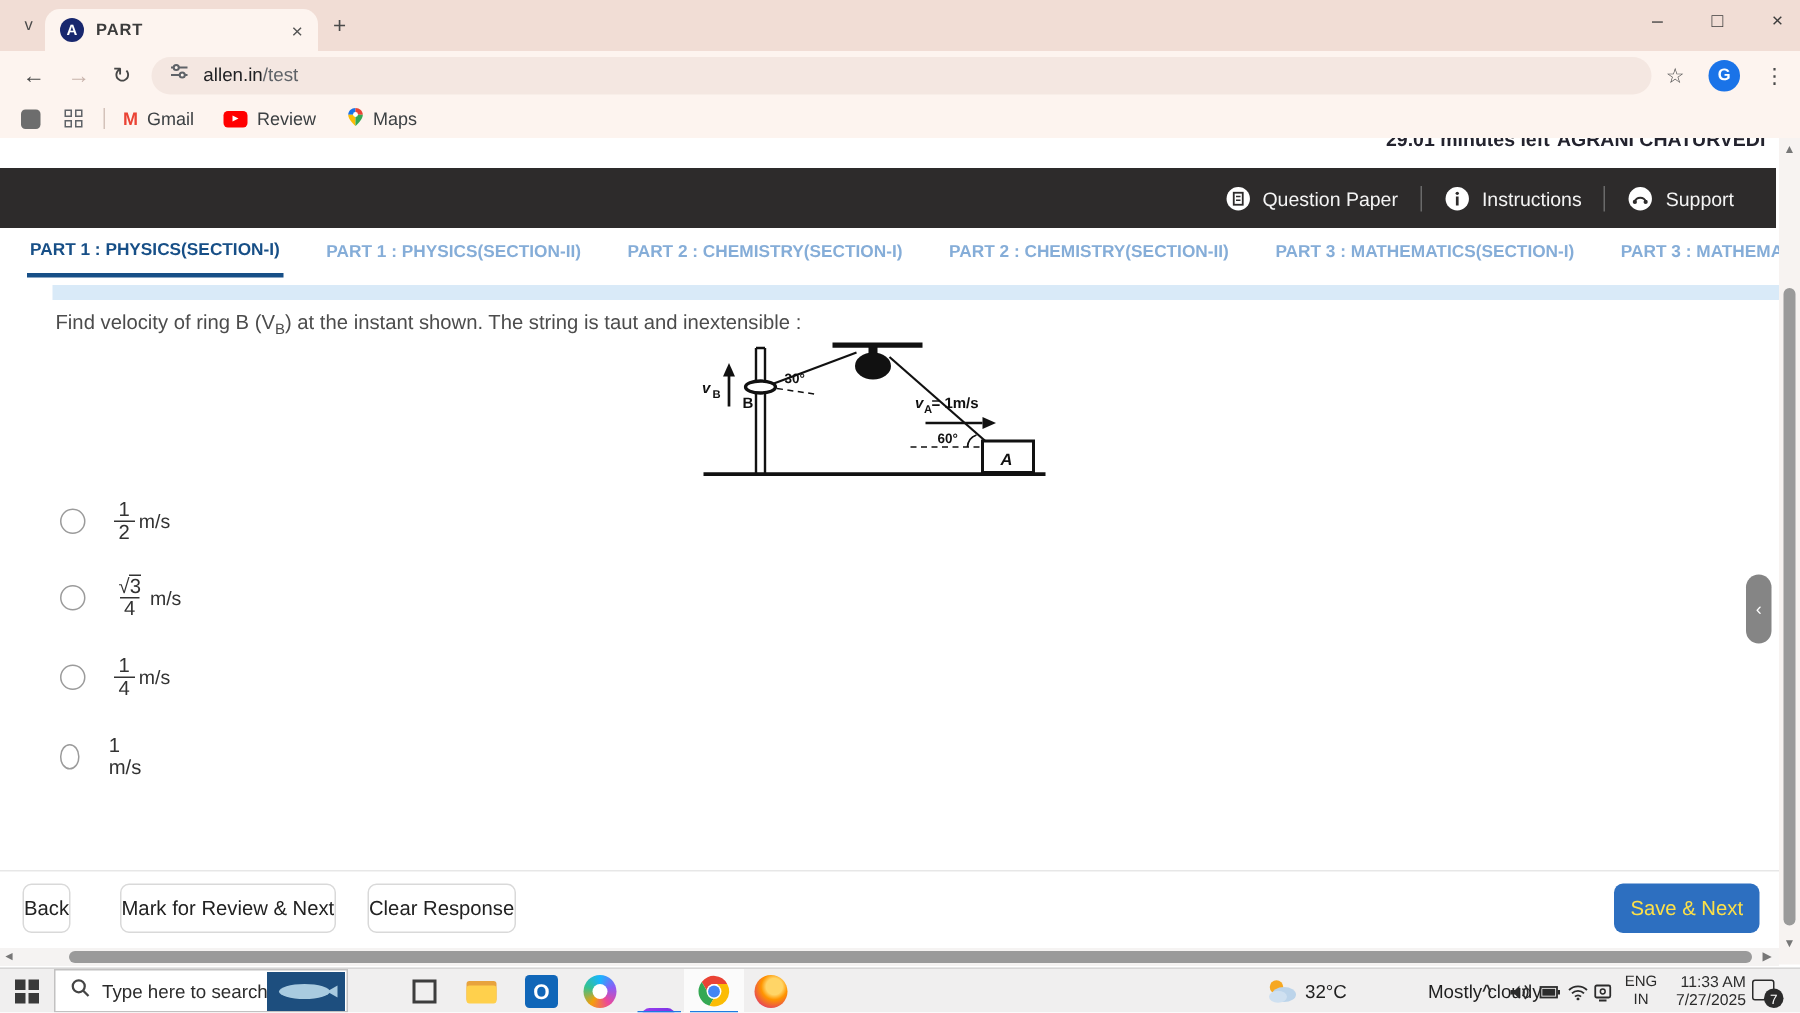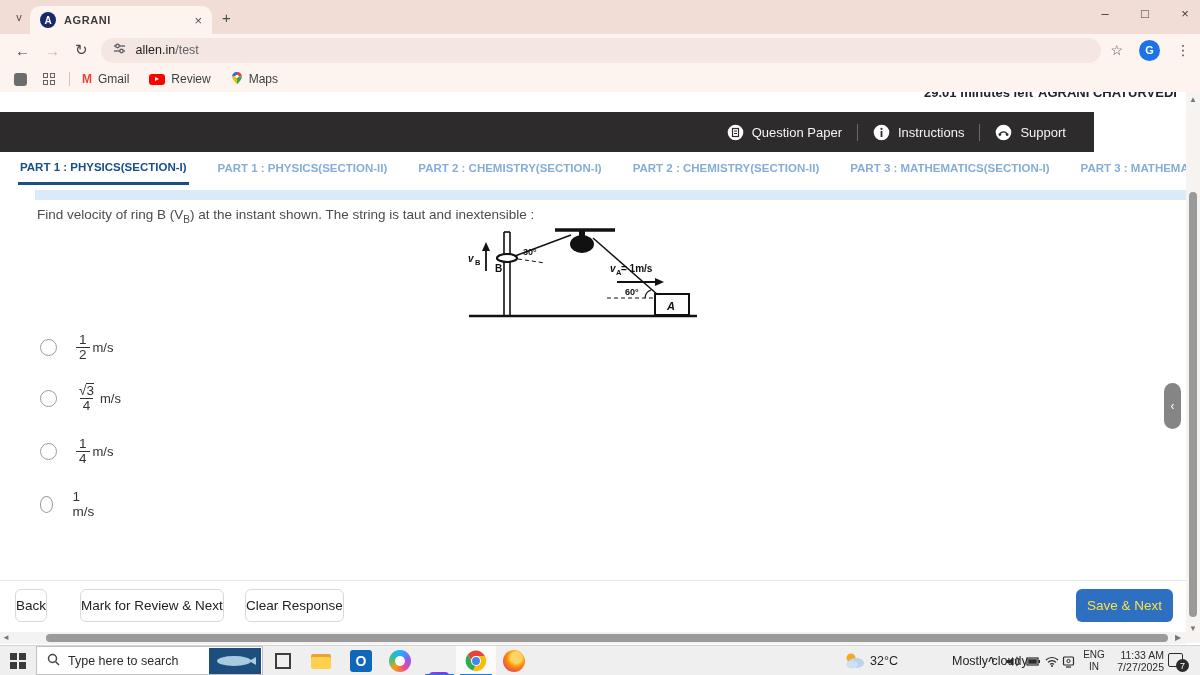--- a/index.html
+++ b/index.html
@@ -46,21 +46,21 @@
   .yt-ico{width:16px;height:11px;background:#ff0000;border-radius:3px;position:relative;}
   .yt-ico:after{content:"";position:absolute;left:6px;top:3px;border-left:4px solid #fff;
                 border-top:2.5px solid transparent;border-bottom:2.5px solid transparent;}
 
   
   .page{position:absolute;left:0;top:92px;width:1186px;height:553px;background:#fff;}
   .exam-strip{position:absolute;left:0;top:0;width:1186px;height:17px;overflow:hidden;}
   .exam-strip span{position:absolute;top:-7px;font-size:13px;font-weight:bold;color:#23232e;white-space:nowrap;}
   .time-left{left:893px;margin-left:31px;}
   .cand-name{left:1038px;}
-  .darkbar{position:absolute;left:0;top:20px;width:1094px;height:40px;background:#2d2b2b;
+  .darkbar{position:absolute;left:0;top:20px;width:1184px;height:40px;background:#2d2b2b;
            display:flex;align-items:center;justify-content:flex-end;gap:15px;padding-right:28px;box-sizing:border-box;padding-left:44px;}
   .db-item{display:flex;align-items:center;gap:8px;color:#f4f4f4;font-size:13px;}
   .db-sep{width:1px;height:17px;background:#6a6a6a;}
 
   .section-tabs{position:absolute;left:0;top:60px;width:1186px;height:32px;background:#fff;
                 display:flex;align-items:center;padding-left:18px;gap:27px;box-sizing:border-box;}
   .stab{font-size:11.5px;font-weight:bold;color:#85add8;padding:9px 2px;white-space:nowrap;}
   .stab.active{color:#174f87;border-bottom:3px solid #174f87;}
   .blue-strip{position:absolute;left:35px;top:98px;width:1151px;height:10px;background:#d9eaf8;}
 
@@ -98,21 +98,21 @@
   .vthumb{position:absolute;left:3px;top:100px;width:8px;height:425px;background:#9a9a9a;border-radius:4px;}
   .varrow{position:absolute;left:3px;font-size:8px;color:#777;}
   .varrow.u{top:3px;} .varrow.d{top:532px;}
   .palette-toggle{position:absolute;left:1164px;top:383px;width:17px;height:46px;background:#858585;
                   border-radius:9px;color:#fff;font-size:12px;display:flex;align-items:center;justify-content:center;}
 
   
   .taskbar{position:absolute;left:0;top:645px;width:1200px;height:30px;background:#f0efef;border-top:1px solid #d6d5d5;}
   .start{position:absolute;left:10px;top:7px;display:grid;grid-template-columns:7px 7px;grid-gap:1.5px;}
   .start i{width:7px;height:7px;background:#3a3a3a;display:block;}
-  .searchbox{position:absolute;left:36px;top:0px;width:227px;height:29px;background:#fff;
+  .searchbox{position:absolute;left:36px;top:0px;width:196px;height:29px;background:#fff;
              border:1px solid #c2c1c1;box-sizing:border-box;display:flex;align-items:center;}
   .search-text{font-size:12.5px;color:#2b2b2b;margin-left:8px;white-space:nowrap;}
   .search-img{position:absolute;right:1px;top:1px;width:52px;height:26px;background:#1d4e7e;overflow:hidden;}
   .fish{position:absolute;left:8px;top:8px;width:34px;height:10px;background:#a9cbe0;border-radius:50%;}
   .fish:after{content:"";position:absolute;right:-5px;top:1px;border-left:7px solid #a9cbe0;
               border-top:4px solid transparent;border-bottom:4px solid transparent;transform:rotate(180deg);}
   .tb-ico{position:absolute;top:4px;width:22px;height:22px;}
   .underline{position:absolute;top:28px;height:2px;background:#1e7be0;}
   .chrome-cell{position:absolute;left:456px;top:0;width:40px;height:30px;background:#fbfbfb;}
   .tv-ico{box-sizing:border-box;border:2px solid #3d3d3d;width:16px;height:16px;margin:3px;position:relative;}
@@ -138,21 +138,21 @@
 </style>
 </head>
 <body>
 
 <div class="screen">
 
   <div class="tabstrip">
     <div class="tab-chevron">v</div>
     <div class="tab">
       <div class="favicon">A</div>
-      <span class="tab-title">AGRANI</span>
+      <span class="tab-title">PART</span>
       <span class="tab-close">×</span>
     </div>
     <div class="newtab">+</div>
     <div class="win-controls">
       <span>–</span>
       <span>□</span>
       <span>×</span>
     </div>
   </div>
 

